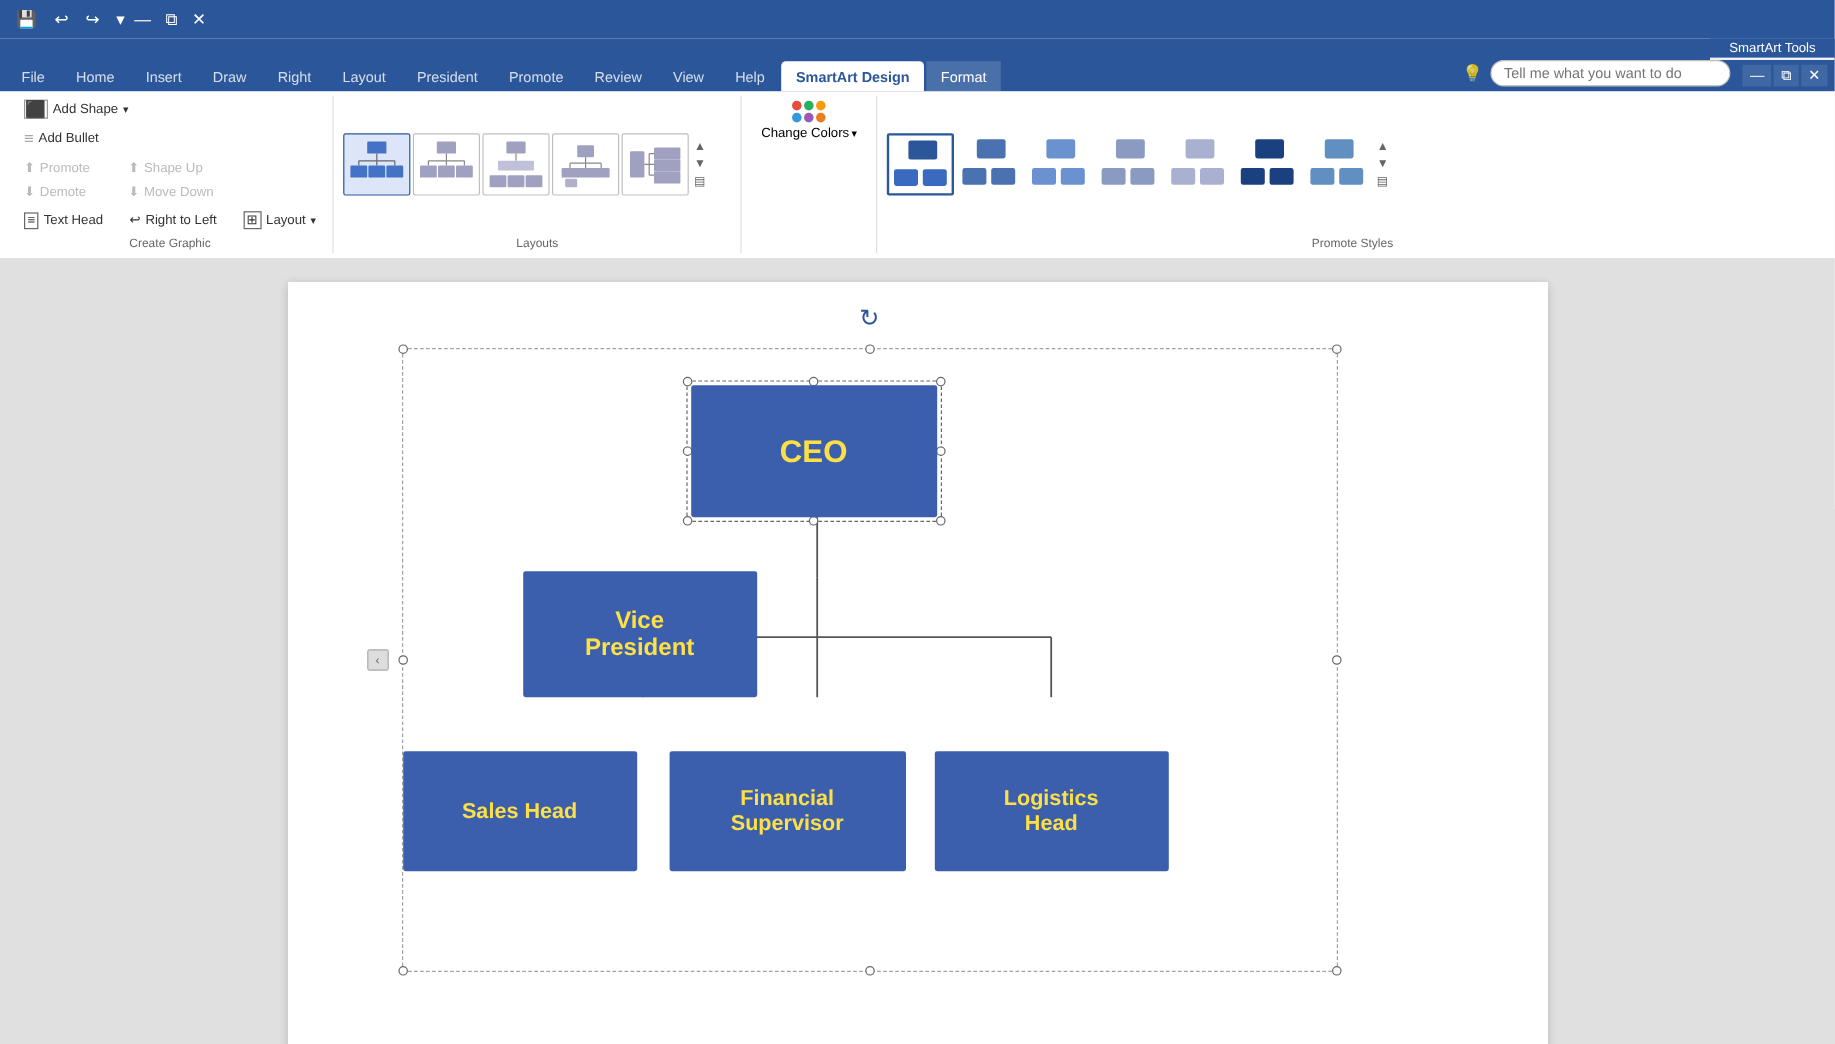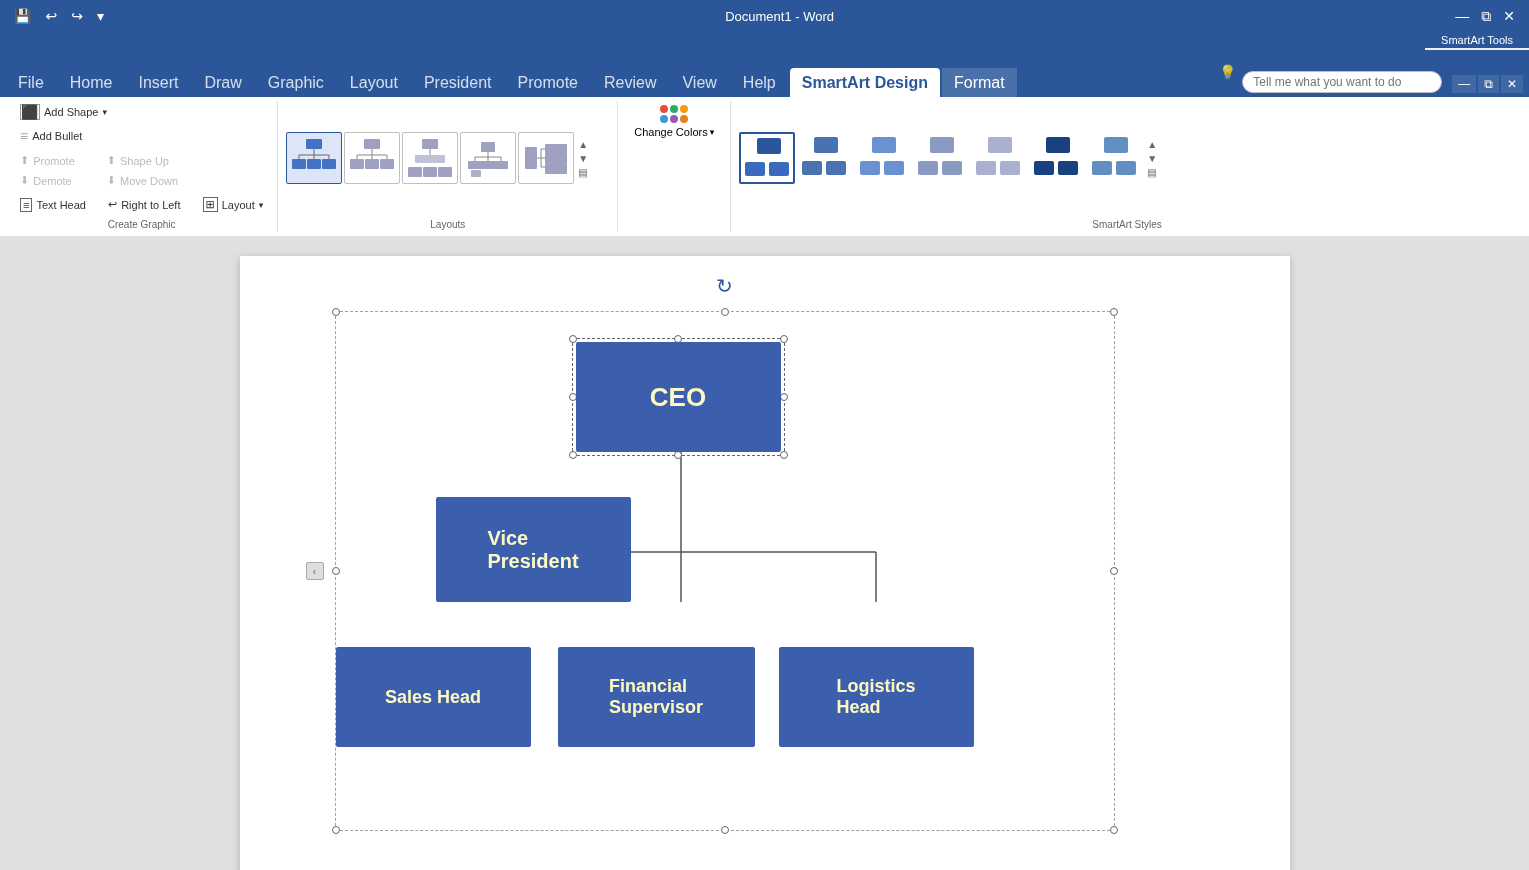--- a/index.html
+++ b/index.html
@@ -14,21 +14,21 @@
       padding: 0 10px;
       color: white;
       font-size: 12px;
     }
     .title-bar-left { display: flex; align-items: center; gap: 6px; }
     .title-bar-center { flex: 1; text-align: center; font-size: 13px; }
     .title-bar-right { display: flex; align-items: center; gap: 4px; }
     .tb-icon { font-size: 14px; cursor: pointer; padding: 2px 4px; }
     .ribbon-tab {
       color: rgba(255,255,255,0.8);
-      font-size: 16px;
+      font-size: 12px;
       padding: 6px 12px 5px;
       cursor: pointer;
       margin-right: 2px;
     }
     .ribbon-tab.smartart-design {
       background: white;
       color: #2b579a;
       border-radius: 4px 4px 0 0;
       font-weight: 600;
     }
@@ -122,21 +122,20 @@
     }
     .color-dots { display: grid; grid-template-columns: 1fr 1fr 1fr; gap: 2px; margin-bottom: 3px; }
     .color-dot { width: 8px; height: 8px; border-radius: 50%; }
     .tell-me-input {
       border: 1px solid #c0c0c0;
       border-radius: 12px;
       padding: 3px 10px;
       font-size: 12px;
       width: 200px;
       outline: none;
-      margin-top: 21px;
     }
 
     
     .doc-area {
       background: #e0e0e0;
       flex: 1;
       position: relative;
       overflow: hidden;
       height: calc(870px - 32px - 36px - 125px);
       display: flex;
@@ -199,62 +198,60 @@
 
     
     .org-chart {
       position: relative;
       width: 100%;
       height: 100%;
     }
     .org-box {
       position: absolute;
       background: #3b5fad;
-      color: #fef9c3;
+      color: #fde047;
       font-size: 20px;
       font-weight: 600;
       display: flex;
       align-items: center;
       justify-content: center;
+      text-align: center;
       border-radius: 2px;
       cursor: pointer;
     }
   </style>
 </head>
 <body>
 
 <div class="title-bar">
   <div class="title-bar-left">
     <span class="tb-icon">💾</span>
     <span class="tb-icon">↩</span>
     <span class="tb-icon">↪</span>
     <span class="tb-icon">▾</span>
   </div>
-  <div class="title-bar-center">
-    <span>Document1 - Word</span>
-  </div>
   <div class="title-bar-right">
     <span class="tb-icon">—</span>
     <span class="tb-icon">⧉</span>
     <span class="tb-icon">✕</span>
   </div>
 </div>
 
 <div style="background:#2b579a; position:relative;">
 
   <div style="position:absolute; top:0; left:0; right:0; display:flex; justify-content:flex-end; pointer-events:none;">
     <span style="background:#2b579a; color:white; font-size:11px; padding:2px 16px; border-bottom:2px solid #f0f0f0;">SmartArt Tools</span>
   </div>
   <div style="display:flex; align-items:flex-end; padding:18px 6px 0;">
 
     <div class="ribbon-tab">File</div>
     <div class="ribbon-tab">Home</div>
     <div class="ribbon-tab">Insert</div>
     <div class="ribbon-tab">Draw</div>
-    <div class="ribbon-tab">Graphic</div>
+    <div class="ribbon-tab">Right</div>
     <div class="ribbon-tab">Layout</div>
     <div class="ribbon-tab">President</div>
     <div class="ribbon-tab">Promote</div>
     <div class="ribbon-tab">Review</div>
     <div class="ribbon-tab">View</div>
     <div class="ribbon-tab">Help</div>
     <div class="ribbon-tab smartart-design">SmartArt Design</div>
     <div class="ribbon-tab format-tab">Format</div>
 
     <div style="margin-left:auto; display:flex; align-items:center; padding-bottom:4px; gap:6px;">
@@ -484,21 +481,21 @@
           <rect x="4" y="28" width="20" height="14" fill="#2060a8" rx="2" opacity="0.7"></rect>
           <rect x="28" y="28" width="20" height="14" fill="#2060a8" rx="2" opacity="0.7"></rect>
         </svg>
       </div>
       <div class="gallery-scroll">
         <div class="gallery-scroll-btn">▲</div>
         <div class="gallery-scroll-btn">▼</div>
         <div class="gallery-scroll-btn">▤</div>
       </div>
     </div>
-    <div class="ribbon-group-label">SmartArt Styles</div>
+    <div class="ribbon-group-label">Promote Styles</div>
   </div>
 </div>
 
 <div class="doc-area">
   <div class="doc-page">
 
     <div class="smartart-container">
 
       <div class="handle tl"></div>
       <div class="handle tc"></div>

